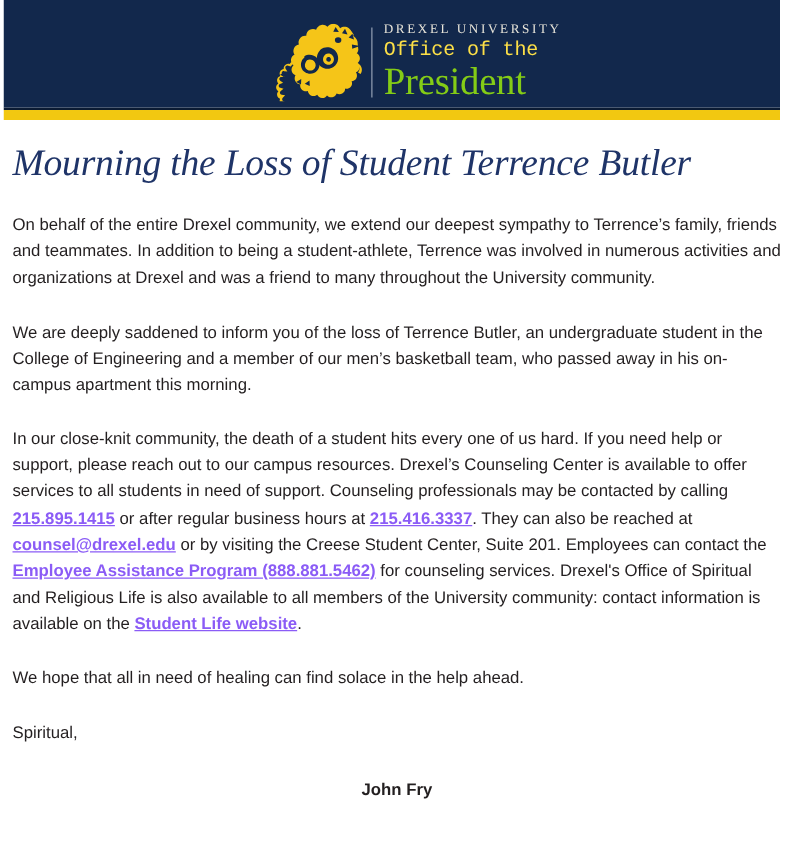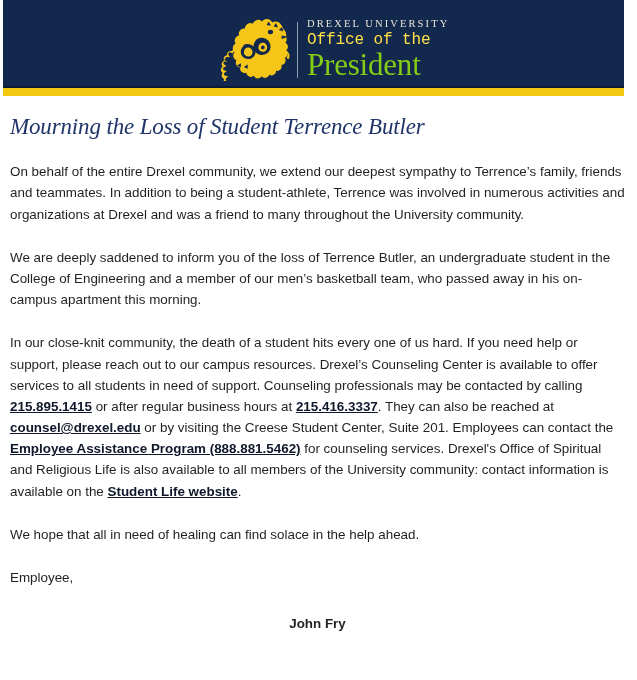--- a/index.html
+++ b/index.html
@@ -87,37 +87,37 @@
     background: #f2c811;
   }
 
   
   .letter {
     padding: 18px 12px 0 10px;
   }
   .letter-title {
     font-family: "Liberation Serif", serif;
     font-style: italic;
-    font-size: 23px;
+    font-size: 30px;
     font-weight: normal;
     color: #1f3468;
     margin: 0 0 22px 0;
     letter-spacing: -0.15px;
     line-height: 1.1;
   }
   .letter p {
     margin: 0 0 22px 0;
     font-size: 13.4px;
     line-height: 1.58;
     color: #231f20;
   }
   .letter p.salutation { margin-bottom: 23px; }
 
   a.doc-link {
-    color: #0f172a;
+    color: #8b5cf6;
     font-weight: bold;
     text-decoration: underline;
   }
   .sig-name {
     font-weight: bold;
     font-size: 13.4px;
     color: #231f20;
     line-height: 1.45;
     text-align: center;
   }
@@ -204,20 +204,20 @@
 
 
   <p>On behalf of the entire Drexel community, we extend our deepest sympathy to Terrence’s family, friends and teammates. In addition to being a student-athlete, Terrence was involved in numerous activities and organizations at Drexel and was a friend to many throughout the University community.</p>
 
   <p>We are deeply saddened to inform you of the loss of Terrence Butler, an undergraduate student in the College of Engineering and a member of our men’s basketball team, who passed away in his on-campus apartment this morning.</p>
 
   <p><span>In our close-knit community, the death of a student hits every one of us hard. If you need help or support, please reach out to our campus resources. Drexel’s Counseling Center is available to offer services to all students in need of support. Counseling professionals may be contacted by calling </span><a class="doc-link" href="#">215.895.1415</a><span> or after regular business hours at </span><a class="doc-link" href="#">215.416.3337</a><span>. They can also be reached at </span><a class="doc-link" href="#">counsel@drexel.edu</a><span> or by visiting the Creese Student Center, Suite 201. Employees can contact the </span><a class="doc-link" href="#">Employee Assistance Program (888.881.5462)</a><span> for counseling services. Drexel's Office of Spiritual and Religious Life is also available to all members of the University community: contact information is available on the </span><a class="doc-link" href="#">Student Life website</a><span>.</span></p>
 
   <p>We hope that all in need of healing can find solace in the help ahead.</p>
 
-  <p>Employee,</p>
+  <p>Spiritual,</p>
 
   <div class="sig-block">
     <div class="sig-name">John Fry</div>
 
   </div>
 
 </div>
 
 </body></html>

